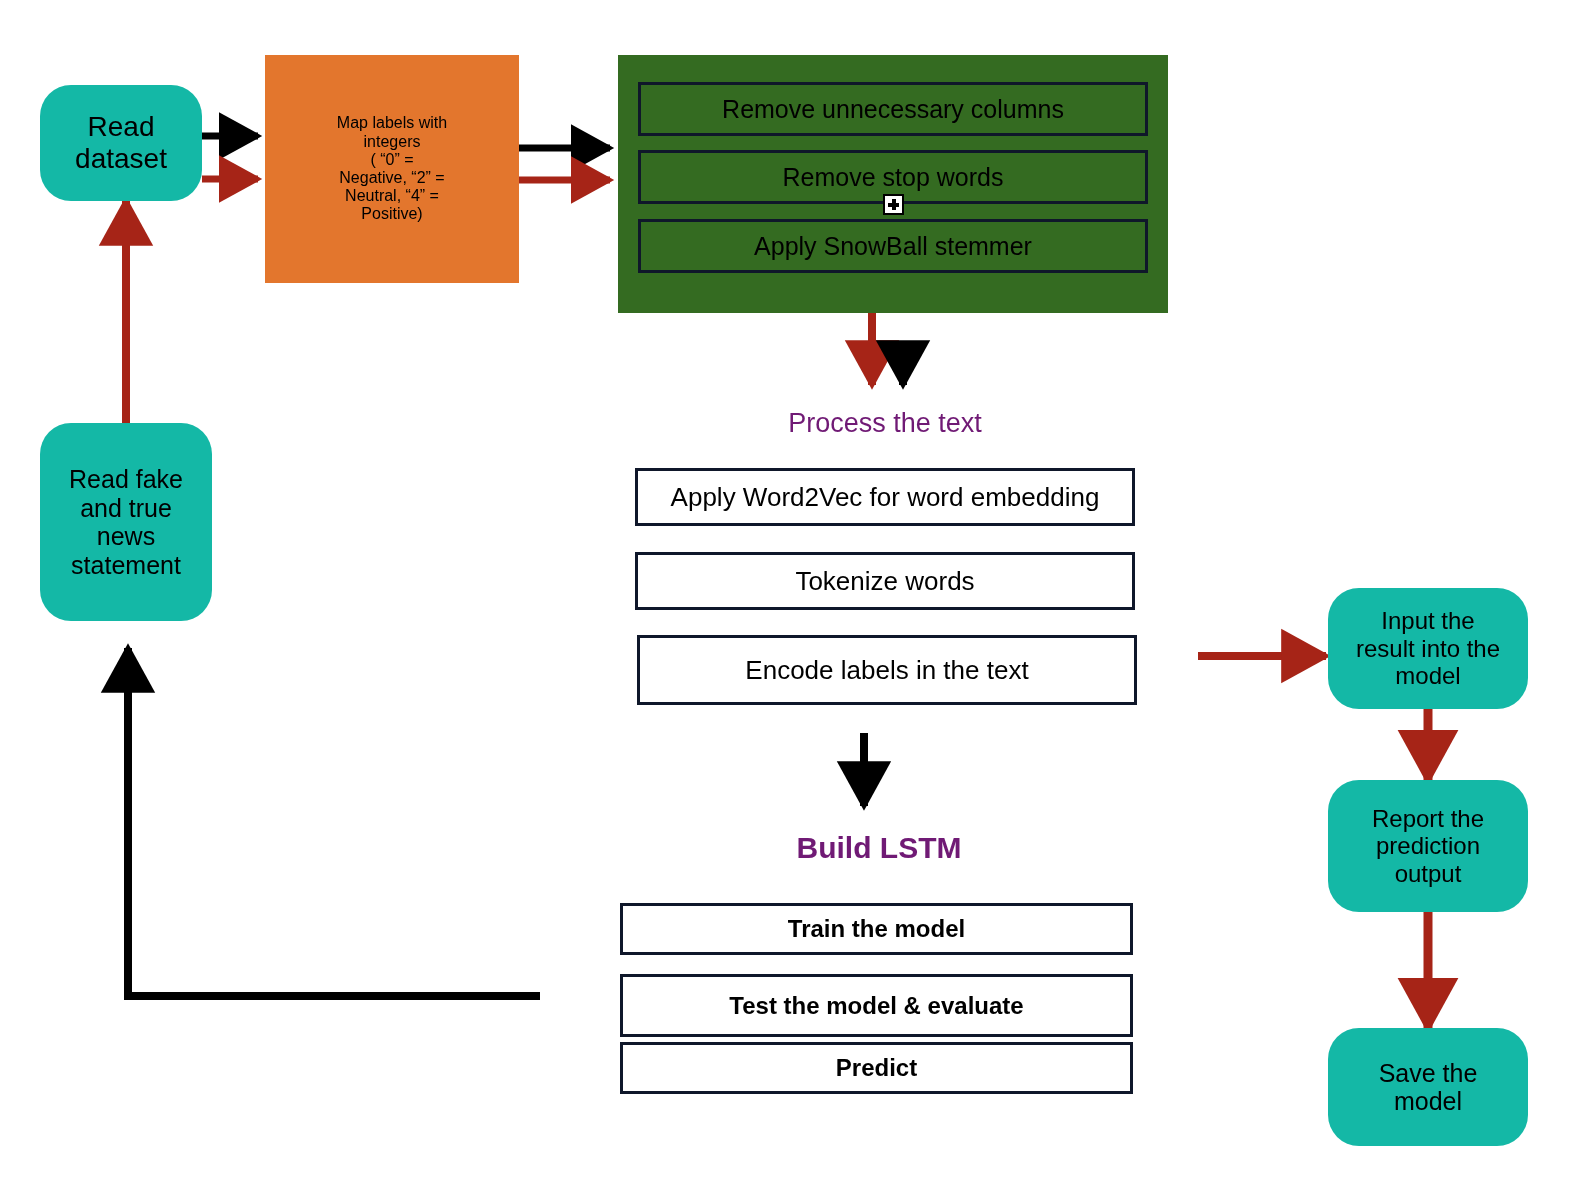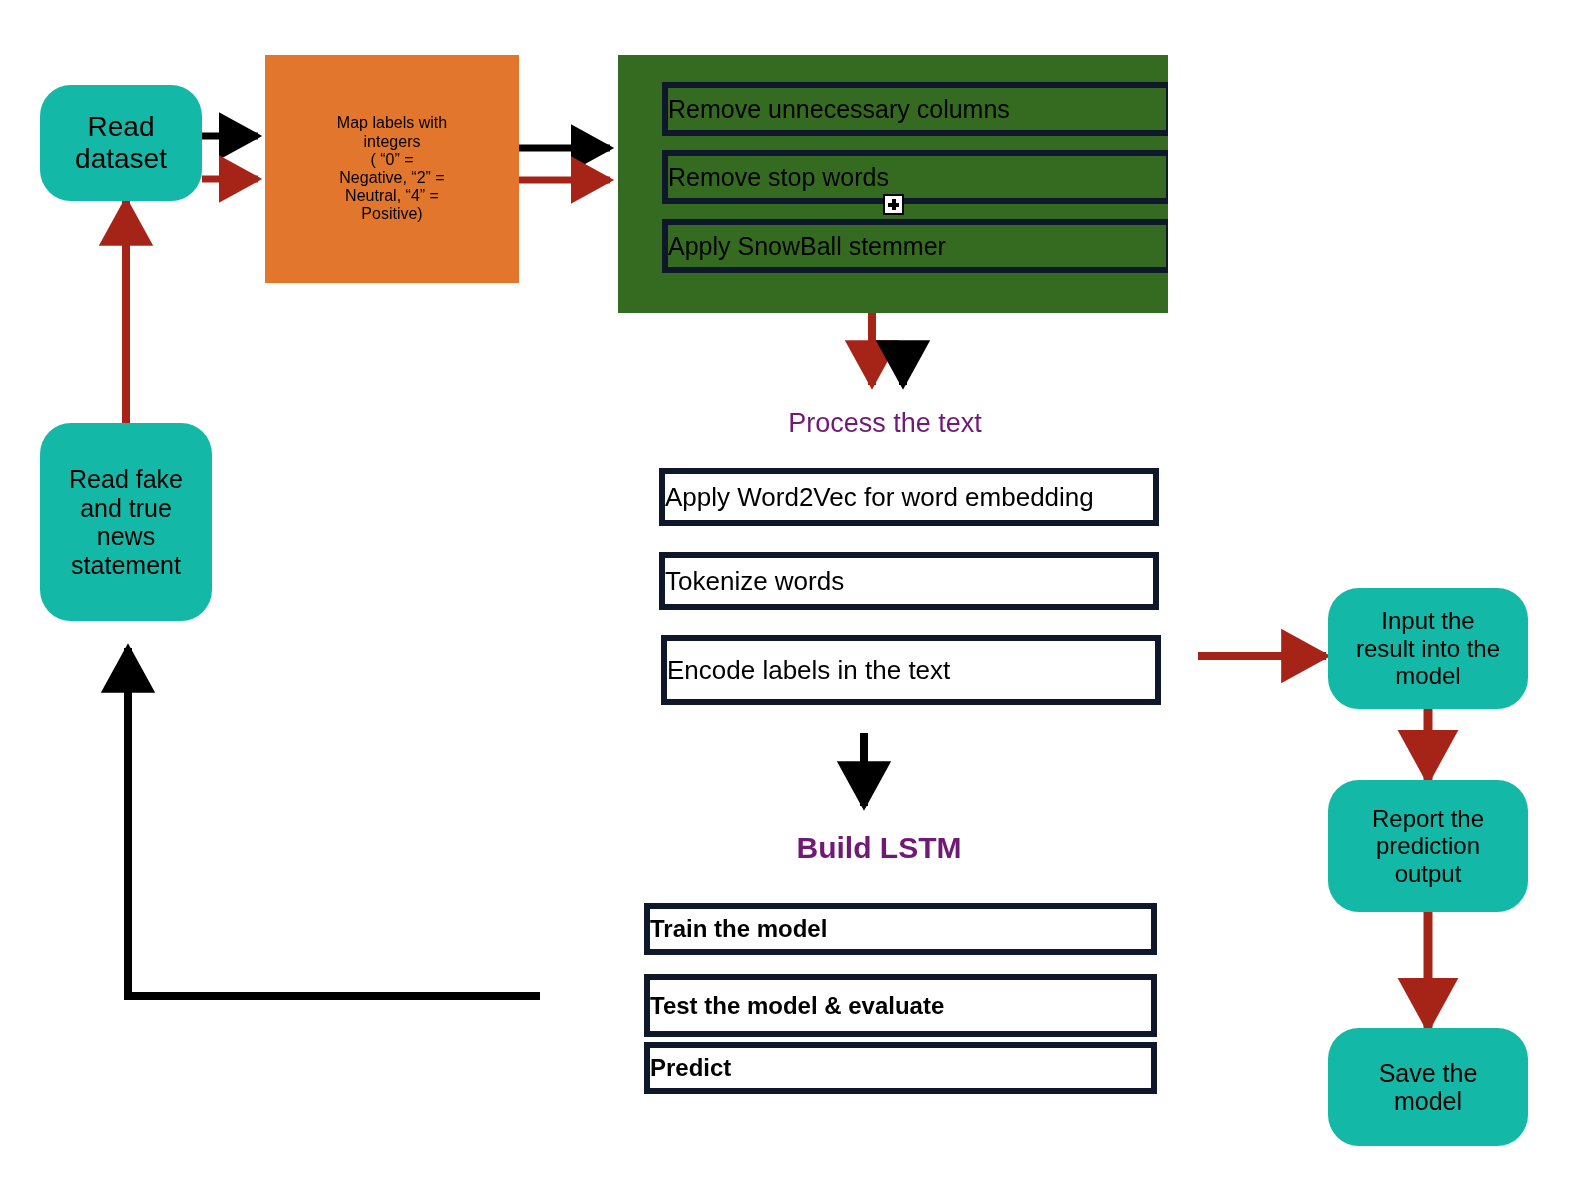--- a/index.html
+++ b/index.html
@@ -39,26 +39,26 @@
   .group-title {
     position: absolute;
     left: 0;
     width: 100%;
     text-align: center;
     color: #701a75;
   }
   .subbox {
     position: absolute;
     box-sizing: border-box;
-    border: 6px solid #0f172a;
+    border: 3px solid #0f172a;
     display: flex;
     align-items: center;
+    justify-content: center;
     text-align: center;
     color: #000000;
-    margin-left: 24px;
   }
   .arrow-layer {
     position: absolute;
     left: 0;
     top: 0;
     width: 1578px;
     height: 1204px;
     pointer-events: none;
   }
   .cursor-plus {

